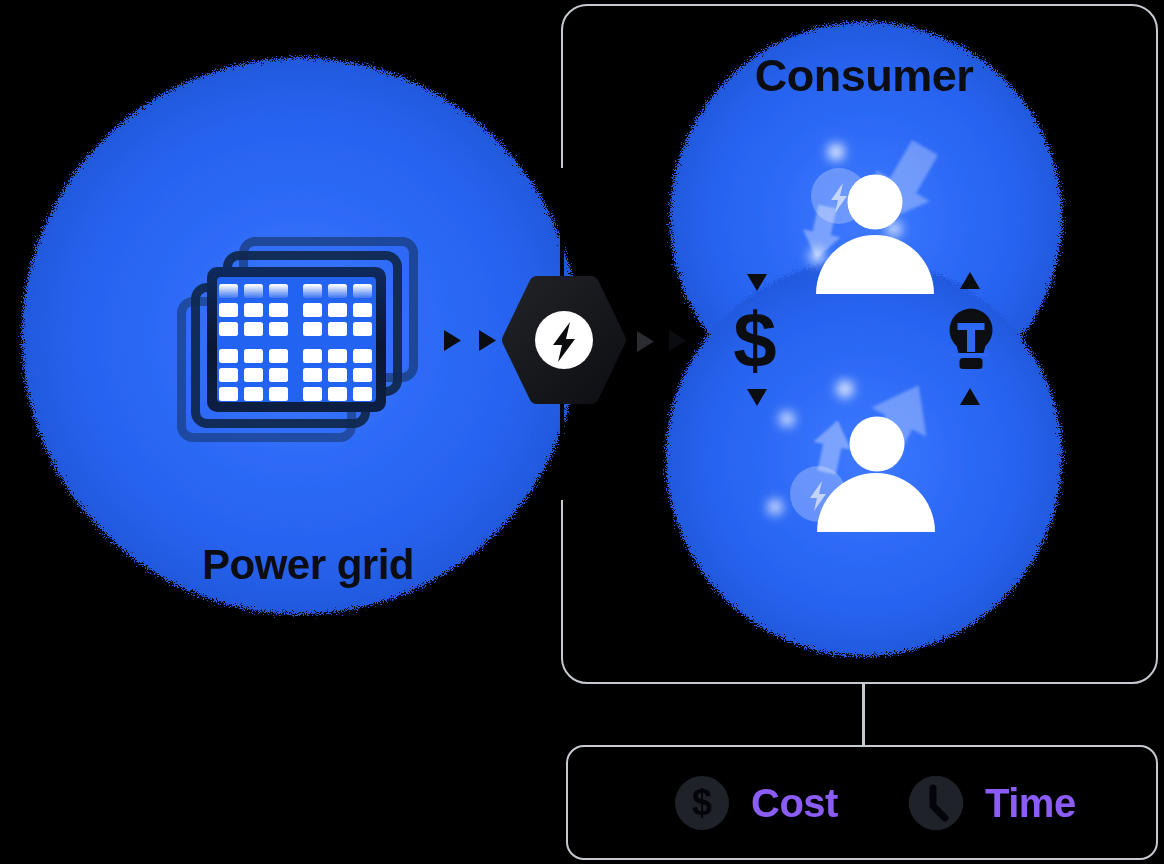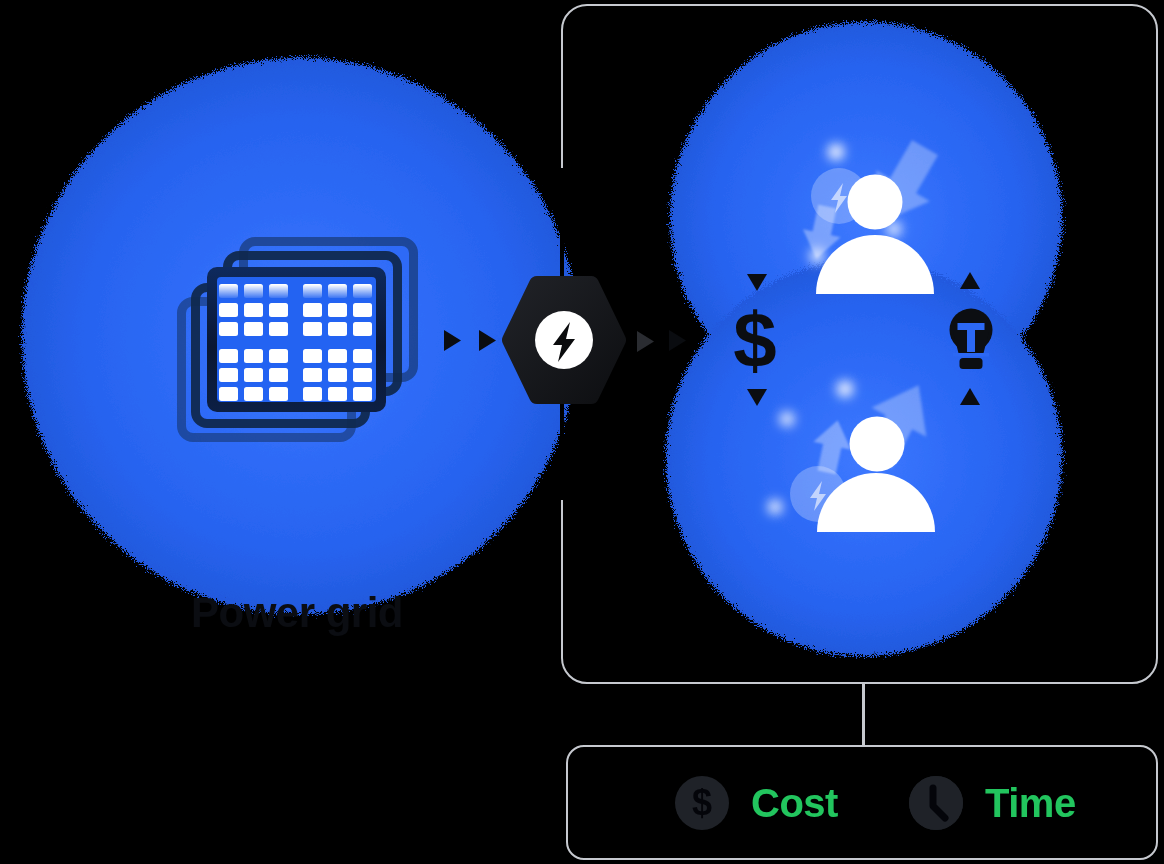--- a/index.html
+++ b/index.html
@@ -9,21 +9,21 @@
   .abs{position:absolute;}
 
   
   .rpanel{left:561px;top:4px;width:597px;height:680px;border:2px solid #c6c9cf;border-radius:26px;}
   .blackseg{left:560px;top:168px;width:4px;height:332px;background:#000;}
   .connector{left:862px;top:683px;width:3px;height:63px;background:#c6c9cf;}
   .legendbox{left:566px;top:745px;width:592px;height:115px;border:2px solid #c6c9cf;border-radius:18px;}
 
   
   .lbl{color:#0b0d12;font-weight:700;letter-spacing:-0.5px;white-space:nowrap;transform:translateX(-50%);}
-  .lbl-power{left:297px;top:541px;font-size:42px;margin-top:48px;}
+  .lbl-power{left:308px;top:541px;font-size:42px;}
   .lbl-consumer{left:864px;top:50px;font-size:45px;}
   .lbl-retailer{left:866px;top:585px;font-size:44px;}
 
   
   .pg-echo{border:9px solid #10294f;border-radius:16px;width:179px;height:145px;}
   .pg-e1{left:223px;top:251px;opacity:.95;}
   .pg-e2{left:239px;top:237px;opacity:.55;}
   .pg-e3{left:191px;top:283px;opacity:.95;}
   .pg-e4{left:177px;top:297px;opacity:.5;}
   .pg-panel{left:207px;top:267px;width:179px;height:145px;border-radius:10px;
@@ -40,21 +40,21 @@
 
   
   .dollar{left:755px;top:300px;font-size:78px;line-height:80px;font-weight:700;color:#0b0d11;
           transform:translateX(-50%);}
 
   
   .legend-item{position:absolute;top:776px;display:flex;align-items:center;gap:22px;}
   .legend-ic{width:54px;height:54px;border-radius:50%;background:#1f2228;display:flex;
              align-items:center;justify-content:center;}
   .legend-ic .glyph{font-size:36px;font-weight:700;color:#04050a;line-height:1;}
-  .legend-lbl{font-size:40px;font-weight:700;color:#22c55e;letter-spacing:-0.5px;}
+  .legend-lbl{font-size:40px;font-weight:700;color:#8b5cf6;letter-spacing:-0.5px;}
 
   svg.layer{position:absolute;left:0;top:0;}
 </style>
 </head>
 <body>
 
 <div class="stage">
 
   <svg class="layer" width="1164" height="864">
     <defs>
@@ -119,20 +119,21 @@
       <div class="cell" style="left: 134px; top: 84px;"></div>
       <div class="cell" style="left: 0px; top: 103px;"></div>
       <div class="cell" style="left: 25px; top: 103px;"></div>
       <div class="cell" style="left: 50px; top: 103px;"></div>
       <div class="cell" style="left: 84px; top: 103px;"></div>
       <div class="cell" style="left: 109px; top: 103px;"></div>
       <div class="cell" style="left: 134px; top: 103px;"></div>
     </div>
 
   <div class="abs lbl lbl-power">Power grid</div>
+  <div class="abs lbl lbl-consumer">Consumer</div>
 
   <div class="abs tri-r" style="left:444px;top:330px;"></div>
   <div class="abs tri-r" style="left:479px;top:330px;"></div>
   <div class="abs tri-r" style="left:637px;top:331px;background:#2a2c31;"></div>
   <div class="abs tri-r" style="left:669px;top:330px;"></div>
 
   <svg class="layer" width="1164" height="864">
     <defs>
       <linearGradient id="hexGrad" x1="0" y1="0" x2="1" y2="1">
         <stop offset="0%" stop-color="#202227"></stop>

